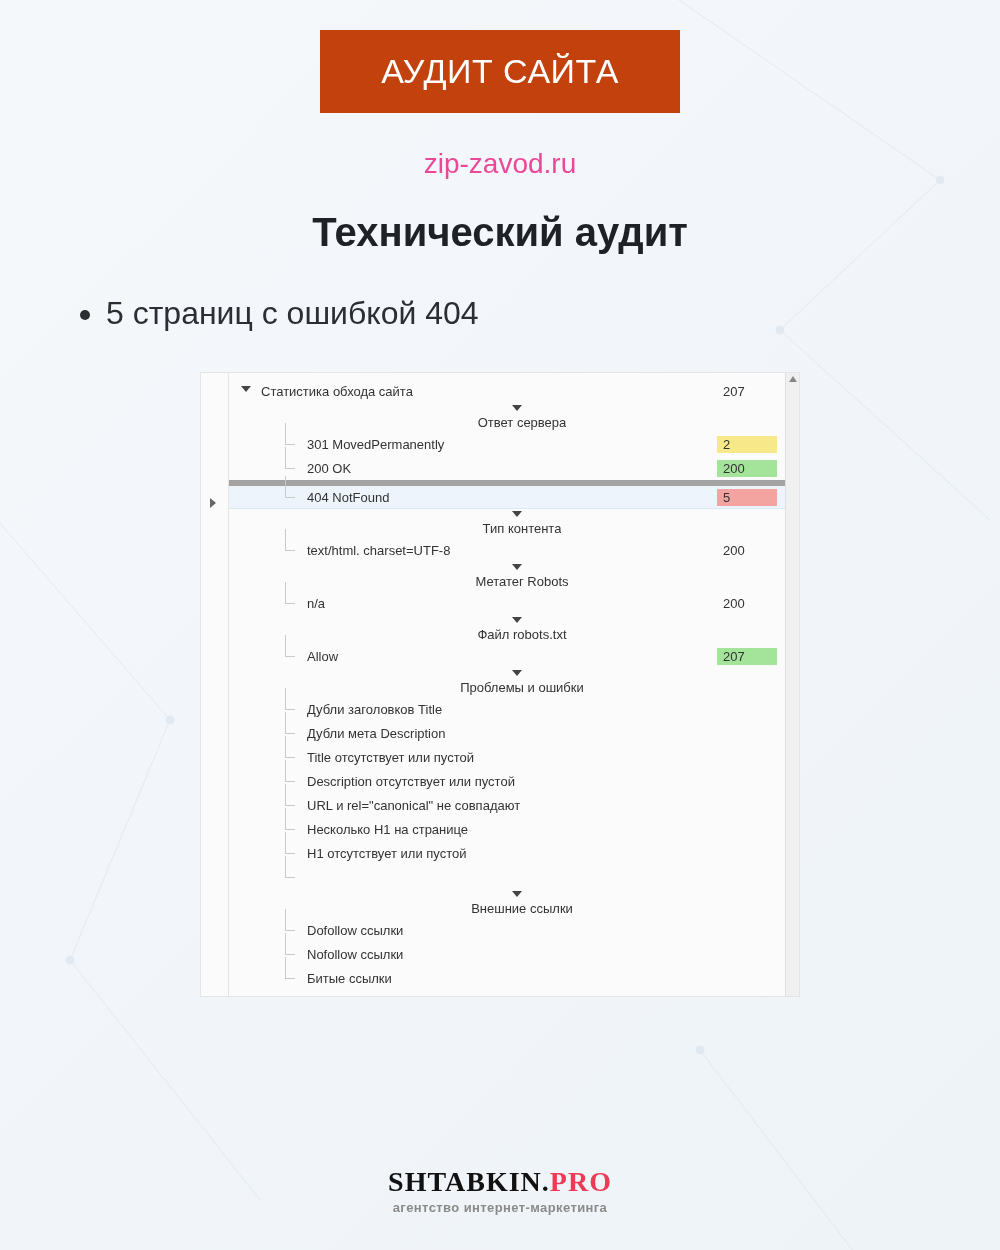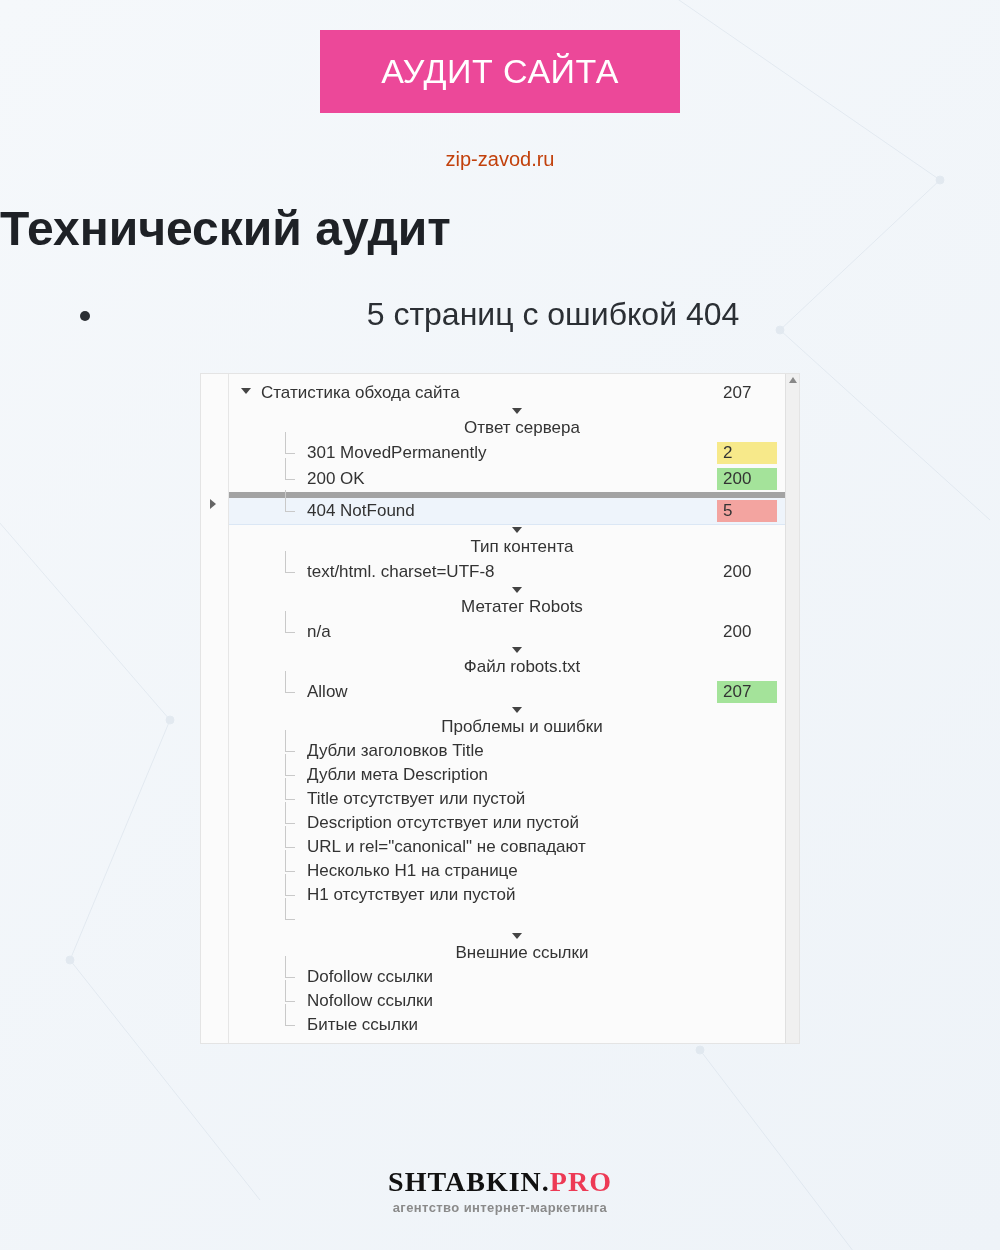--- a/index.html
+++ b/index.html
@@ -11,39 +11,39 @@
     overflow: hidden;
   }
   
   .bg-net { position: absolute; inset: 0; pointer-events: none; opacity: .35; }
   .bg-net svg { width: 100%; height: 100%; }
 
   .page { position: relative; width: 1000px; height: 1250px; padding-top: 30px; }
 
   .badge {
     display: block; width: 360px; margin: 0 auto;
-    background: #ec4899; color: #fff; text-align: center;
+    background: #c2410c; color: #fff; text-align: center;
     font-size: 34px; font-weight: 500; letter-spacing: .5px;
     padding: 22px 10px;
   }
 
-  .domain { text-align: center; color: #c2410c; font-size: 20px; margin-top: 35px; }
-
-  .title { text-align: left; color: #1e2126; font-size: 48px; font-weight: 700; margin-top: 30px; }
+  .domain { text-align: center; color: #ec4899; font-size: 28px; margin-top: 35px; }
+
+  .title { text-align: center; color: #1e2126; font-size: 40px; font-weight: 700; margin-top: 30px; }
 
   .bullets { margin: 40px 0 0 70px; font-size: 32px; color: #2b2f34; }
-  .bullets li { list-style: disc; margin-left: 36px; text-align: center; }
+  .bullets li { list-style: disc; margin-left: 36px; }
 
   
   .panel {
     width: 600px; margin: 40px auto 0;
     background: #fbfbfb;
     border: 1px solid #e4e4e4;
     font-family: "Segoe UI", Tahoma, Arial, sans-serif;
-    font-size: 17px; color: #333;
+    font-size: 13px; color: #333;
     position: relative;
   }
   .panel .scroll-gutter {
     position: absolute; right: 0; top: 0; bottom: 0; width: 14px;
     background: #f0f0f0; border-left: 1px solid #e0e0e0;
   }
   .panel .scroll-gutter .up {
     position: absolute; top: 3px; left: 3px; width: 0; height: 0;
     border-left: 4px solid transparent; border-right: 4px solid transparent;
     border-bottom: 6px solid #888;

